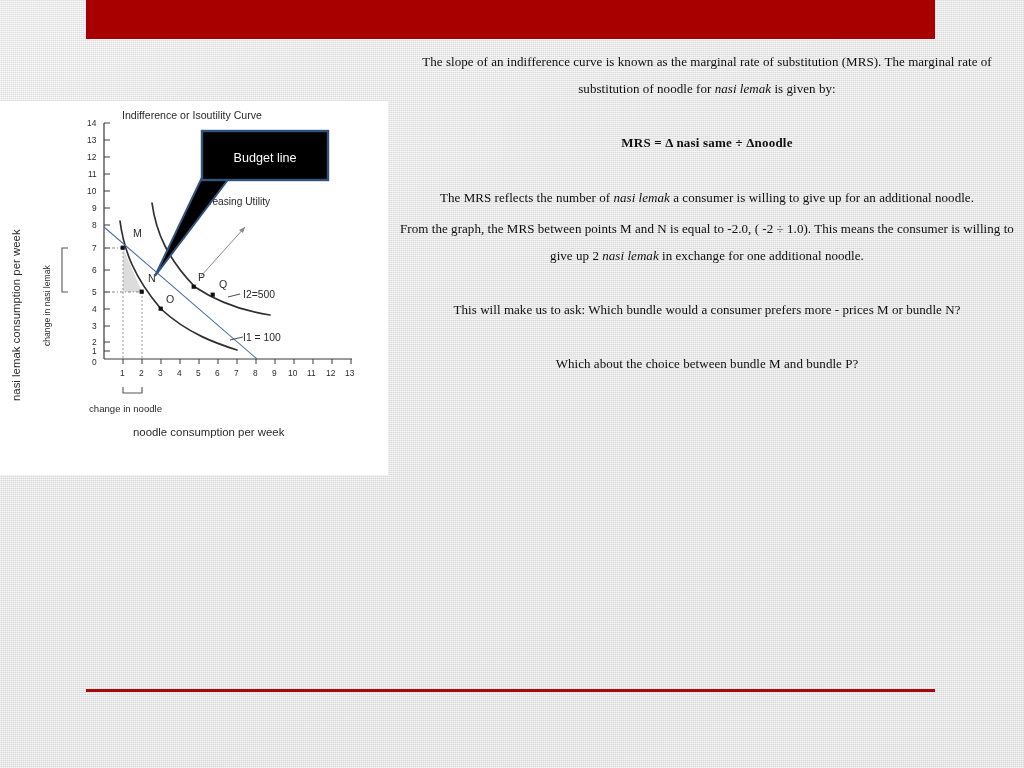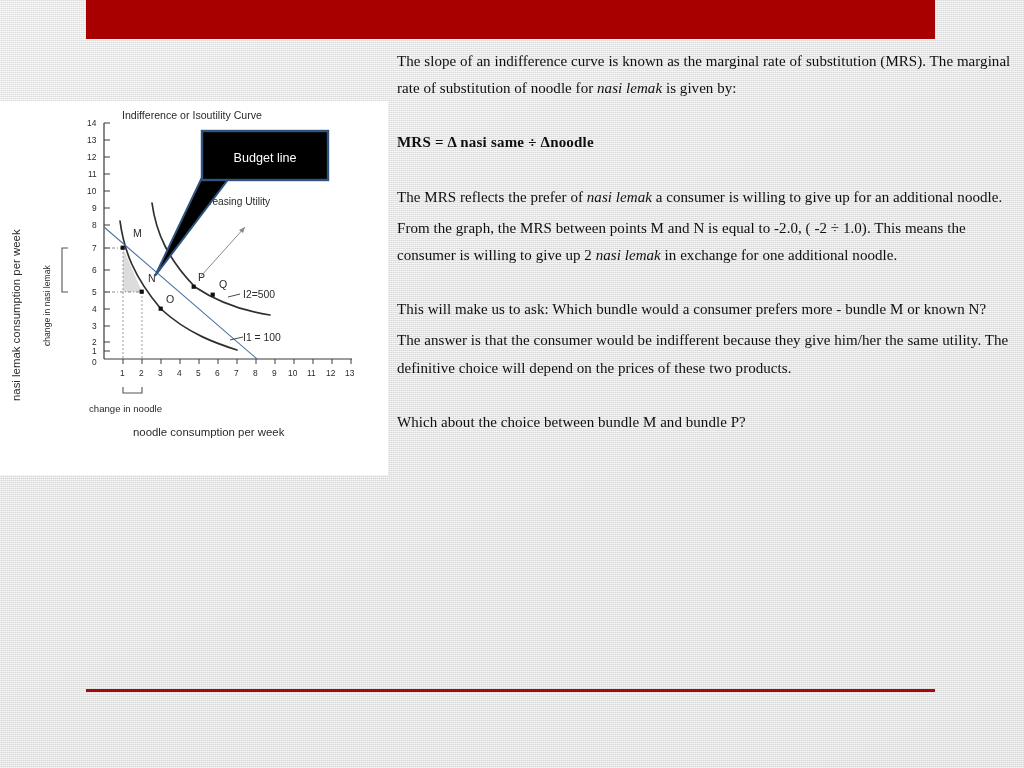--- a/index.html
+++ b/index.html
@@ -55,24 +55,25 @@
   }
   .chart-svg { display: block; }
 
   
   .body-text {
     position: absolute;
     left: 397px;
     top: 48px;
     width: 620px;
     font-family: "Liberation Serif", serif;
-    font-size: 15px;
+    font-size: 13px;
     line-height: 27.2px;
     color: #100f10;
     letter-spacing: 0.05px;
+    text-align: center;
   }
   .para { margin: 0; }
   .para + .para { margin-top: 4px; }
   .spacer { height: 27px; }
   .spacer-sm { height: 27px; }
   .formula {
     font-weight: bold;
     margin: 0;
     letter-spacing: 0.2px;
   }
@@ -222,28 +223,27 @@
 <div class="body-text">
 
   <p class="para"><span>The slope of an indifference curve is known as the marginal rate of substitution (MRS). The marginal rate of substitution of noodle for </span><em class="it">nasi lemak</em><span> is given by:</span></p>
 
   <div class="spacer"></div>
 
   <p class="formula">MRS = Δ nasi same ÷ Δnoodle</p>
 
   <div class="spacer"></div>
 
-  <p class="para"><span>The MRS reflects the prefer of </span><em class="it">nasi lemak</em><span> a consumer is willing to give up for an additional noodle.</span></p>
+  <p class="para"><span>The MRS reflects the number of </span><em class="it">nasi lemak</em><span> a consumer is willing to give up for an additional noodle.</span></p>
 
   <p class="para"><span>From the graph, the MRS between points M and N is equal to -2.0, ( -2 ÷ 1.0). This means the consumer is willing to give up 2 </span><em class="it">nasi lemak</em><span> in exchange for one additional noodle.</span></p>
 
   <div class="spacer-sm"></div>
 
-  <p class="para">This will make us to ask: Which bundle would a consumer prefers more - bundle M or known N?</p>
-
-  <p class="para">The answer is that the consumer would be indifferent because they give him/her the same utility.  The definitive choice will depend on the prices of these two products.</p>
+  <p class="para">This will make us to ask: Which bundle would a consumer prefers more - prices M or bundle N?</p>
+
 
   <div class="spacer-sm"></div>
 
   <p class="para">Which about the choice between bundle M and bundle P?</p>
 
 
 </div>
 
 </body></html>

